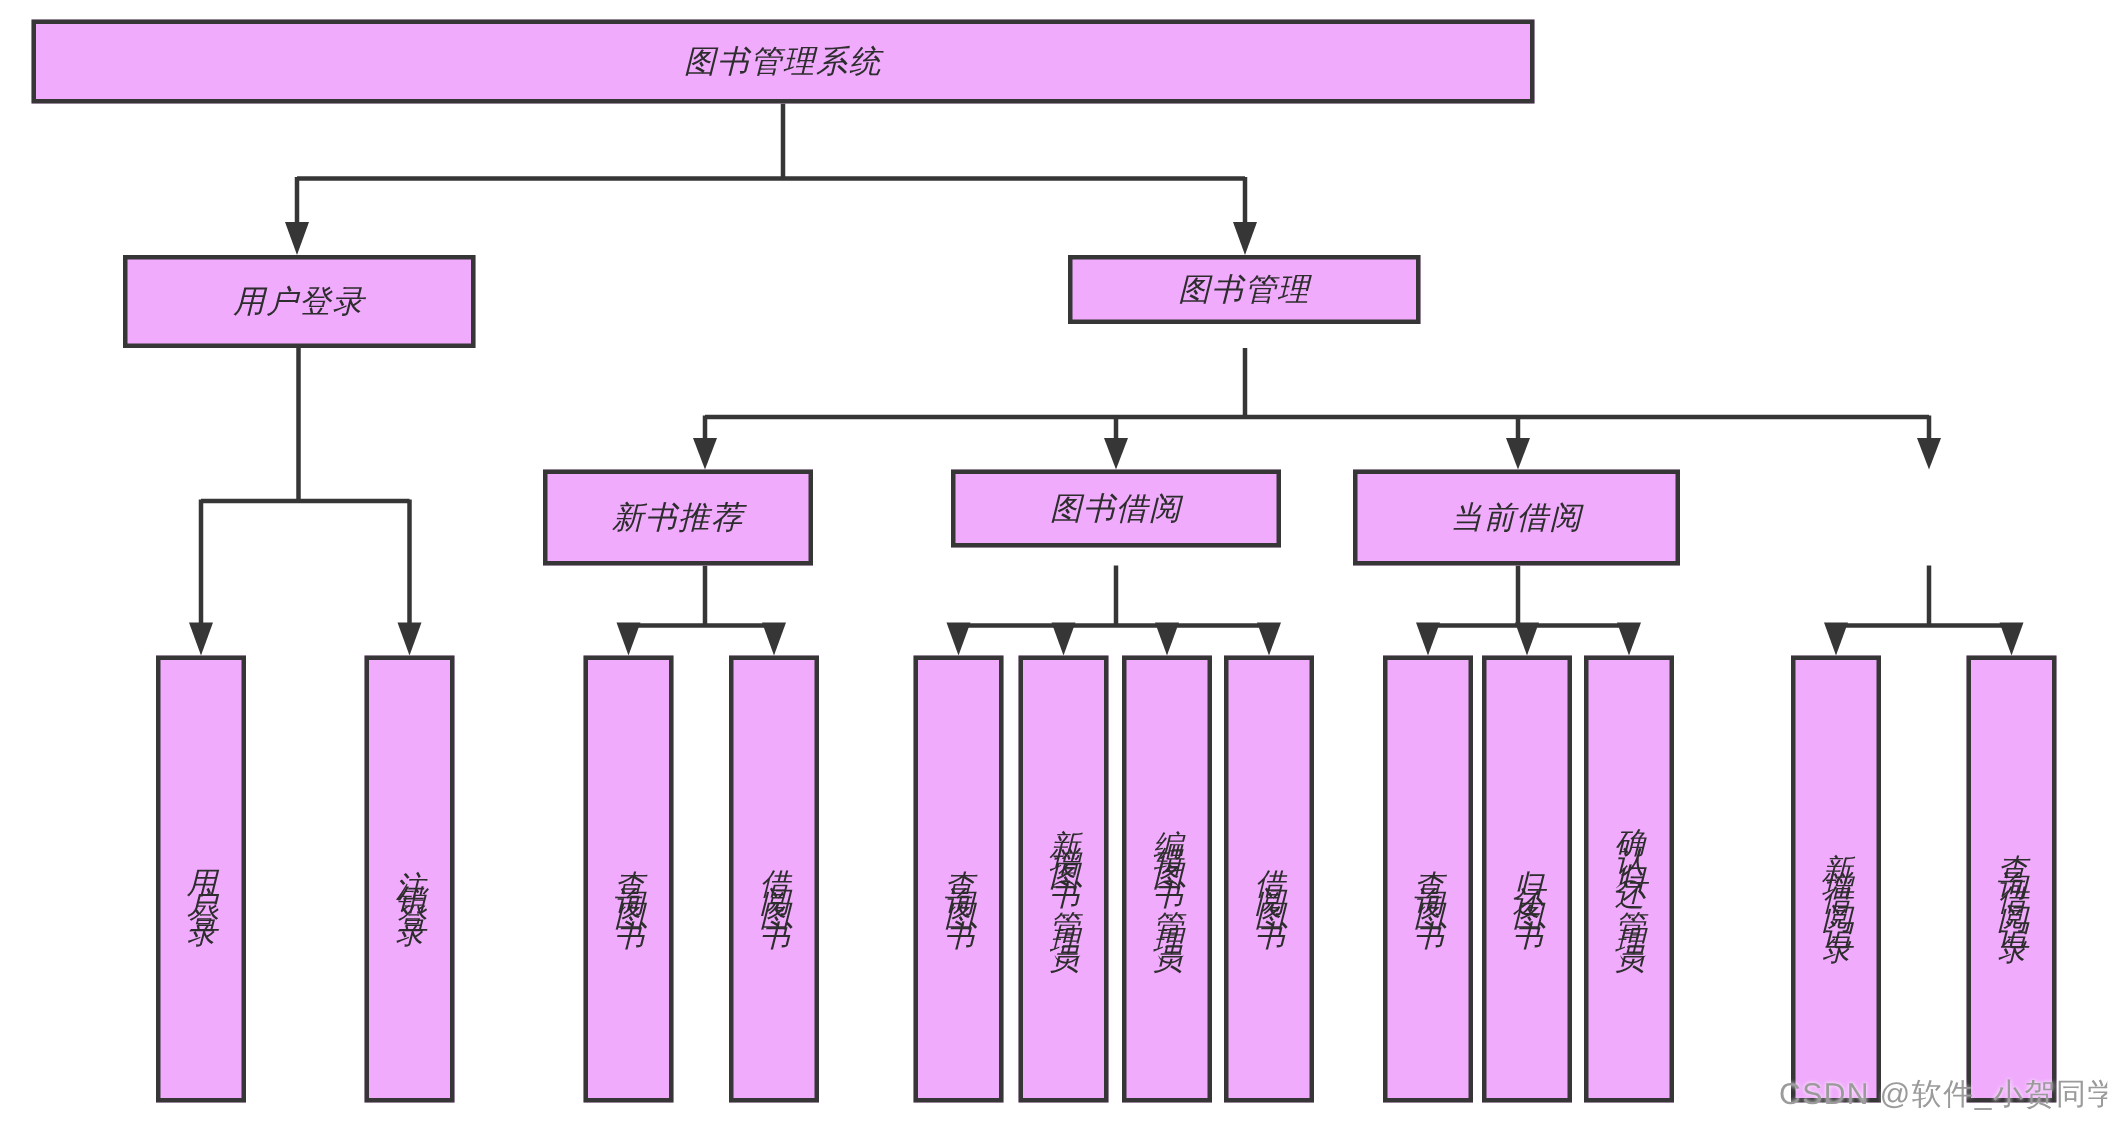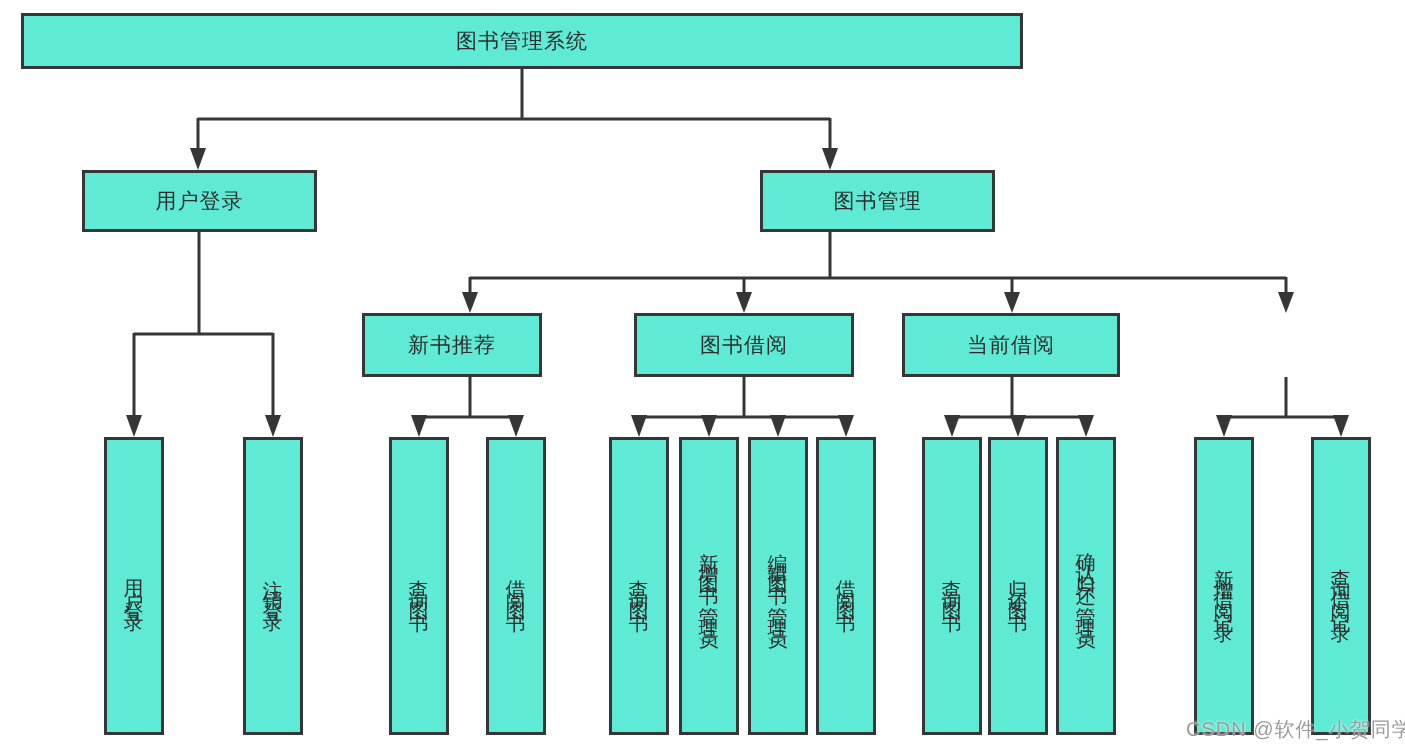--- a/index.html
+++ b/index.html
@@ -3,23 +3,23 @@
 <meta charset="utf-8">
 <style>
   html, body { margin:0; padding:0; background:#ffffff; }
   .canvas {
     position:relative; width:1405px; height:747px; background:#ffffff;
     font-family:"Liberation Sans", sans-serif; overflow:hidden;
   }
   .connectors { position:absolute; left:0; top:0; z-index:1; }
   .node {
     position:absolute; box-sizing:border-box; z-index:2;
-    background:#5eead4; border:3px solid #363636;
+    background:#f0abfc; border:3px solid #363636;
     display:flex; align-items:center; justify-content:center;
-    color:#2d2d2d; font-size:21px; letter-spacing:1px; text-align:center;
+    color:#2d2d2d; font-size:21px; letter-spacing:1px; text-align:center;font-style:italic;
   }
   .leaf span {
     writing-mode:vertical-rl; text-orientation:mixed;
     font-size:20px; letter-spacing:11px; line-height:1;
     color:#2d2d2d;
   }
   .watermark {
     position:absolute; z-index:3; left:1186px; top:716px;
     font-size:20px; color:#9b9b9b; white-space:nowrap; letter-spacing:1px;
     text-shadow:0 0 3px #ffffff;
@@ -85,28 +85,28 @@
     </g>
   </svg>
 
   <div class="node" style="left:21px; top:13px; width:1002px; height:56px;">
     <span>图书管理系统</span>
   </div>
 
   <div class="node" style="left:82px; top:170px; width:235px; height:62px;">
     <span>用户登录</span>
   </div>
-  <div class="node" style="left:712px; top:170px; width:235px; height:62px;margin-left:48px;">
+  <div class="node" style="left:712px; top:170px; width:235px; height:46px;">
     <span>图书管理</span>
   </div>
 
   <div class="node" style="left:362px; top:313px; width:180px; height:64px;">
     <span>新书推荐</span>
   </div>
-  <div class="node" style="left:634px; top:313px; width:220px; height:64px;">
+  <div class="node" style="left:634px; top:313px; width:220px; height:52px;">
     <span>图书借阅</span>
   </div>
   <div class="node" style="left:902px; top:313px; width:218px; height:64px;text-align:right;">
     <span>当前借阅</span>
   </div>
 
   <div class="node leaf" style="left:104px; top:437px; width:60px; height:298px;">
     <span>用户登录</span>
   </div>
   <div class="node leaf" style="left:243px; top:437px; width:60px; height:298px;">

